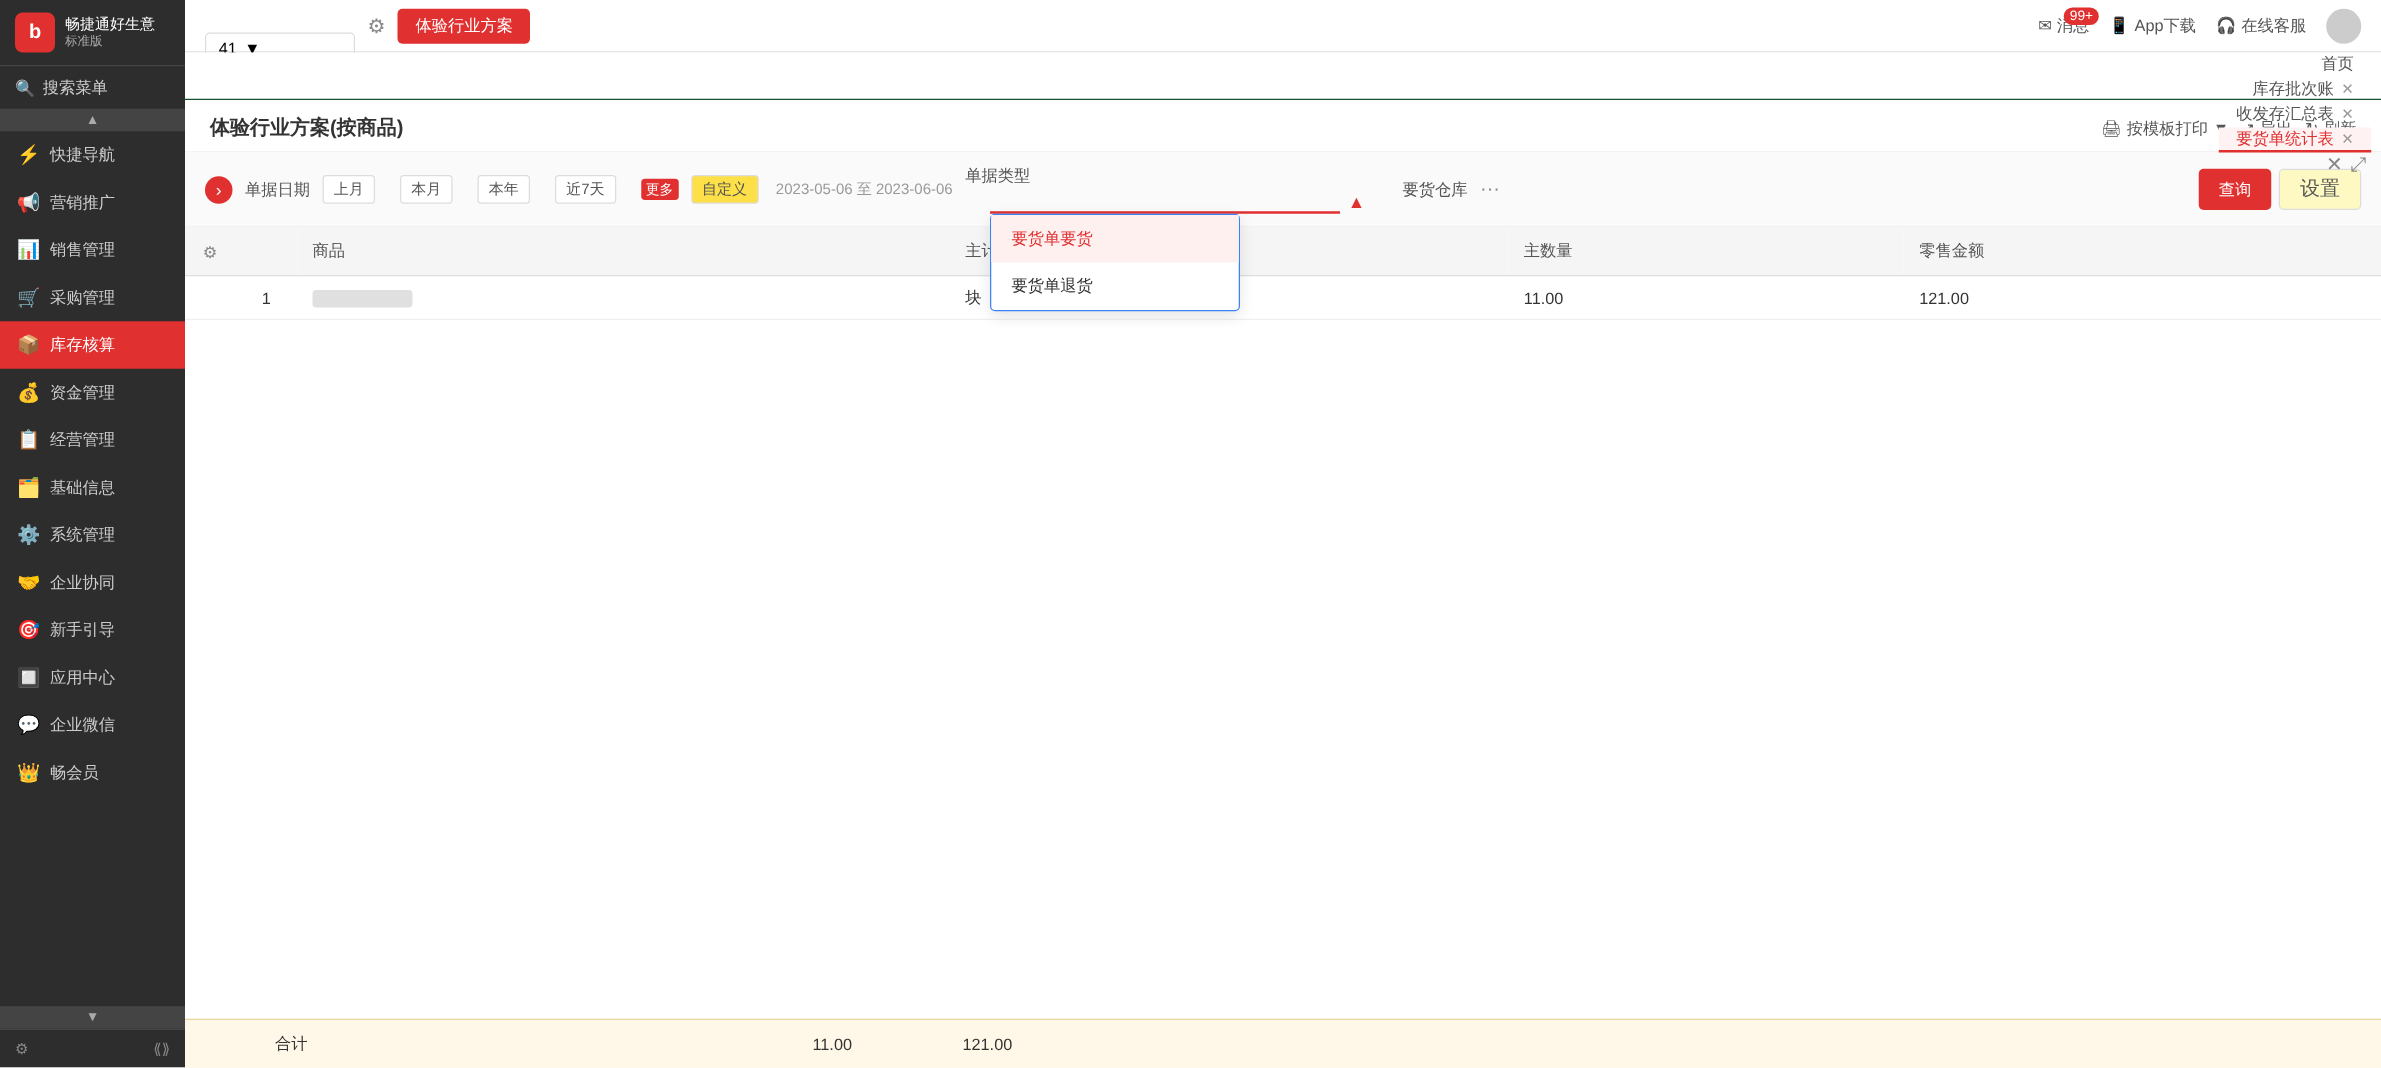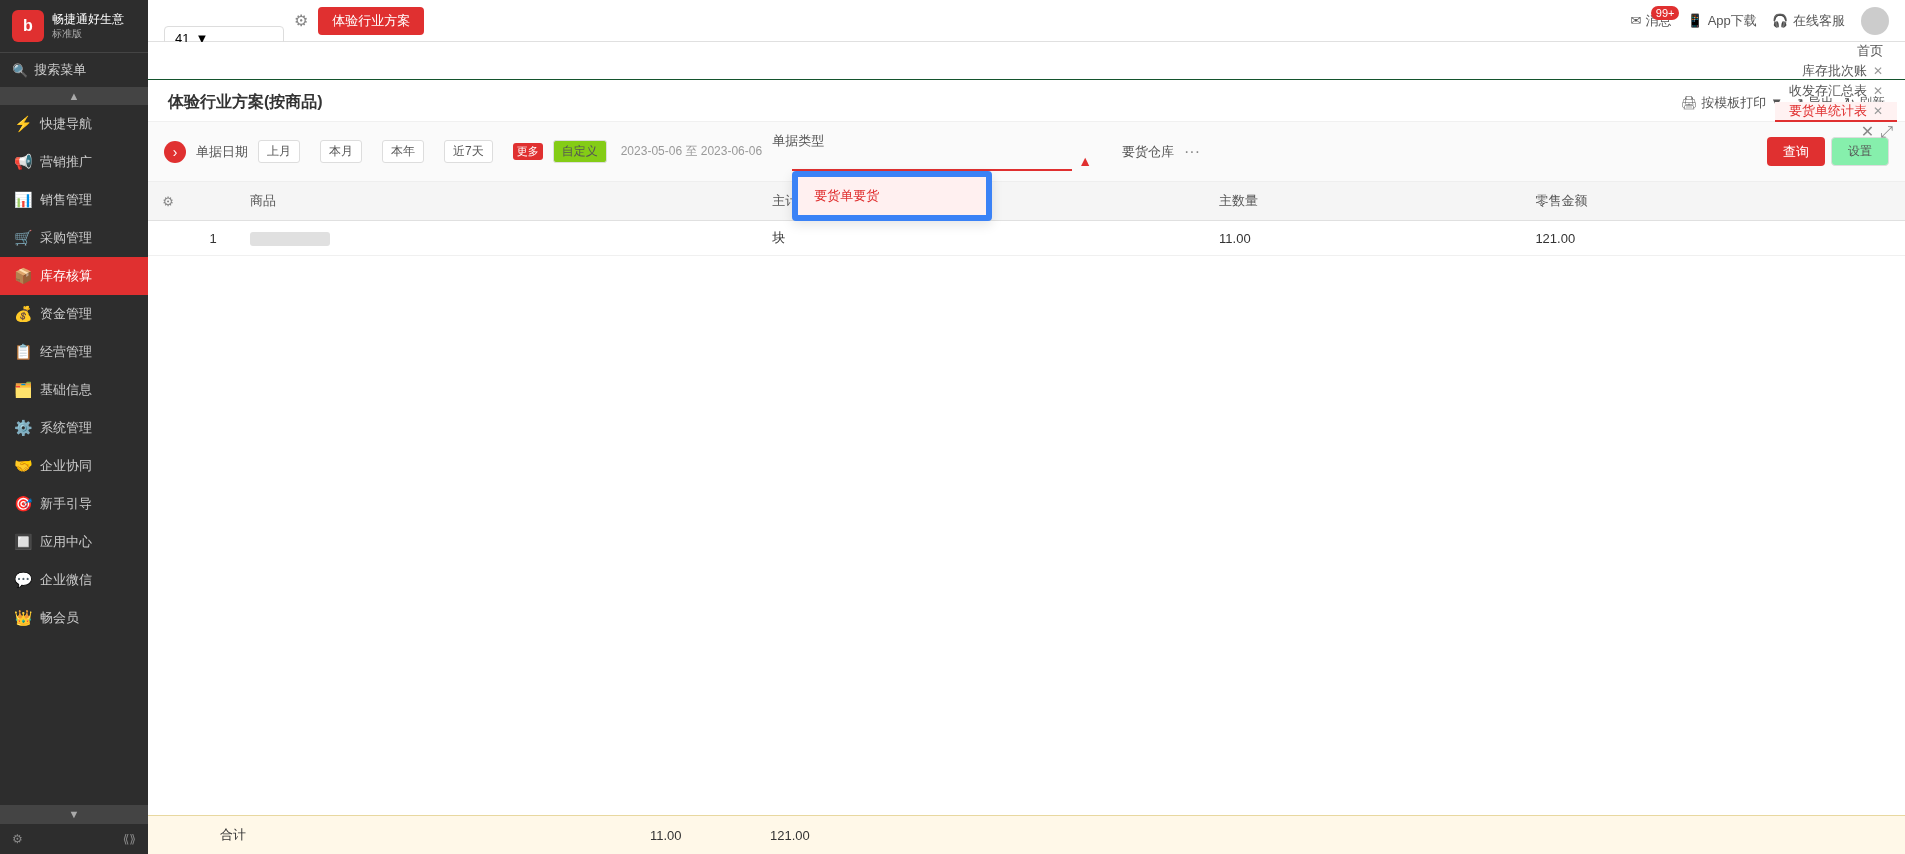--- a/index.html
+++ b/index.html
@@ -147,48 +147,48 @@
       padding: 2px 8px; border: 1px solid #ddd; border-radius: 3px;
       cursor: pointer; font-size: 12px; color: #555; background: white;
     }
     .date-range { font-size: 12px; color: #999; margin-left: 4px; }
     .badge-more {
       background: #e03030; color: white; border-radius: 3px;
       padding: 1px 4px; font-size: 11px; cursor: pointer;
     }
     .custom-btn {
       padding: 2px 8px; border: 1px solid #ddd; border-radius: 3px;
-      cursor: pointer; font-size: 12px; color: #555; background: #84cc16;
+      cursor: pointer; font-size: 12px; color: #555; background: #fde047;
     }
 
     .filter-type-section {
       display: flex; align-items: center; gap: 6px; margin-left: 20px; position: relative;
     }
     .filter-type-input {
       border: none; border-bottom: 2px solid #e03030;
       padding: 2px 6px; font-size: 13px; outline: none;
       width: 280px; background: transparent;
     }
     .filter-chevron { color: #e03030; cursor: pointer; font-size: 14px; }
     .filter-more-btn { color: #888; cursor: pointer; font-size: 16px; }
 
     .filter-actions { margin-left: auto; display: flex; gap: 6px; }
     .query-btn {
       background: #e03030; color: white; border: none;
       padding: 5px 16px; border-radius: 4px; cursor: pointer; font-size: 13px;
     }
     .settings-btn {
-      background: #86efac; color: #555; border: 1px solid #ddd;
-      padding: 5px 16px; border-radius: 4px; cursor: pointer; font-size: 12px;
+      background: #fef9c3; color: #555; border: 1px solid #ddd;
+      padding: 5px 16px; border-radius: 4px; cursor: pointer; font-size: 16px;
     }
 
     
     .dropdown-overlay {
       position: absolute; top: 100%; left: 0;
-      background: white; border: 6px solid #3b82f6;
+      background: white; border: 1px solid #3b82f6;
       border-radius: 4px; box-shadow: 0 4px 12px rgba(0,0,0,0.1);
       z-index: 100; min-width: 200px;
     }
     .dropdown-item {
       padding: 10px 16px; cursor: pointer; font-size: 13px; color: #333;
     }
     .dropdown-item.selected { background: #fff0f0; color: #e03030; }
 
     
     .table-container { overflow: auto; }
@@ -390,20 +390,21 @@
       <span class="date-range">2023-05-06 至 2023-06-06</span>
 
       <div class="filter-type-wrapper">
         <span class="filter-label">单据类型</span>
         <div class="filter-type-section">
           <input class="filter-type-input" type="text" value="" style="">
           <span class="filter-chevron">▲</span>
 
           <div class="dropdown-overlay">
             <div class="dropdown-item selected">要货单要货</div>
+            <div class="dropdown-item">要货单退货</div>
           </div>
         </div>
       </div>
 
       <span class="filter-label" style="margin-left:20px;">要货仓库</span>
       <span class="filter-more-btn">···</span>
 
       <div class="filter-actions">
         <button class="query-btn">查询</button>
         <button class="settings-btn">设置</button>

